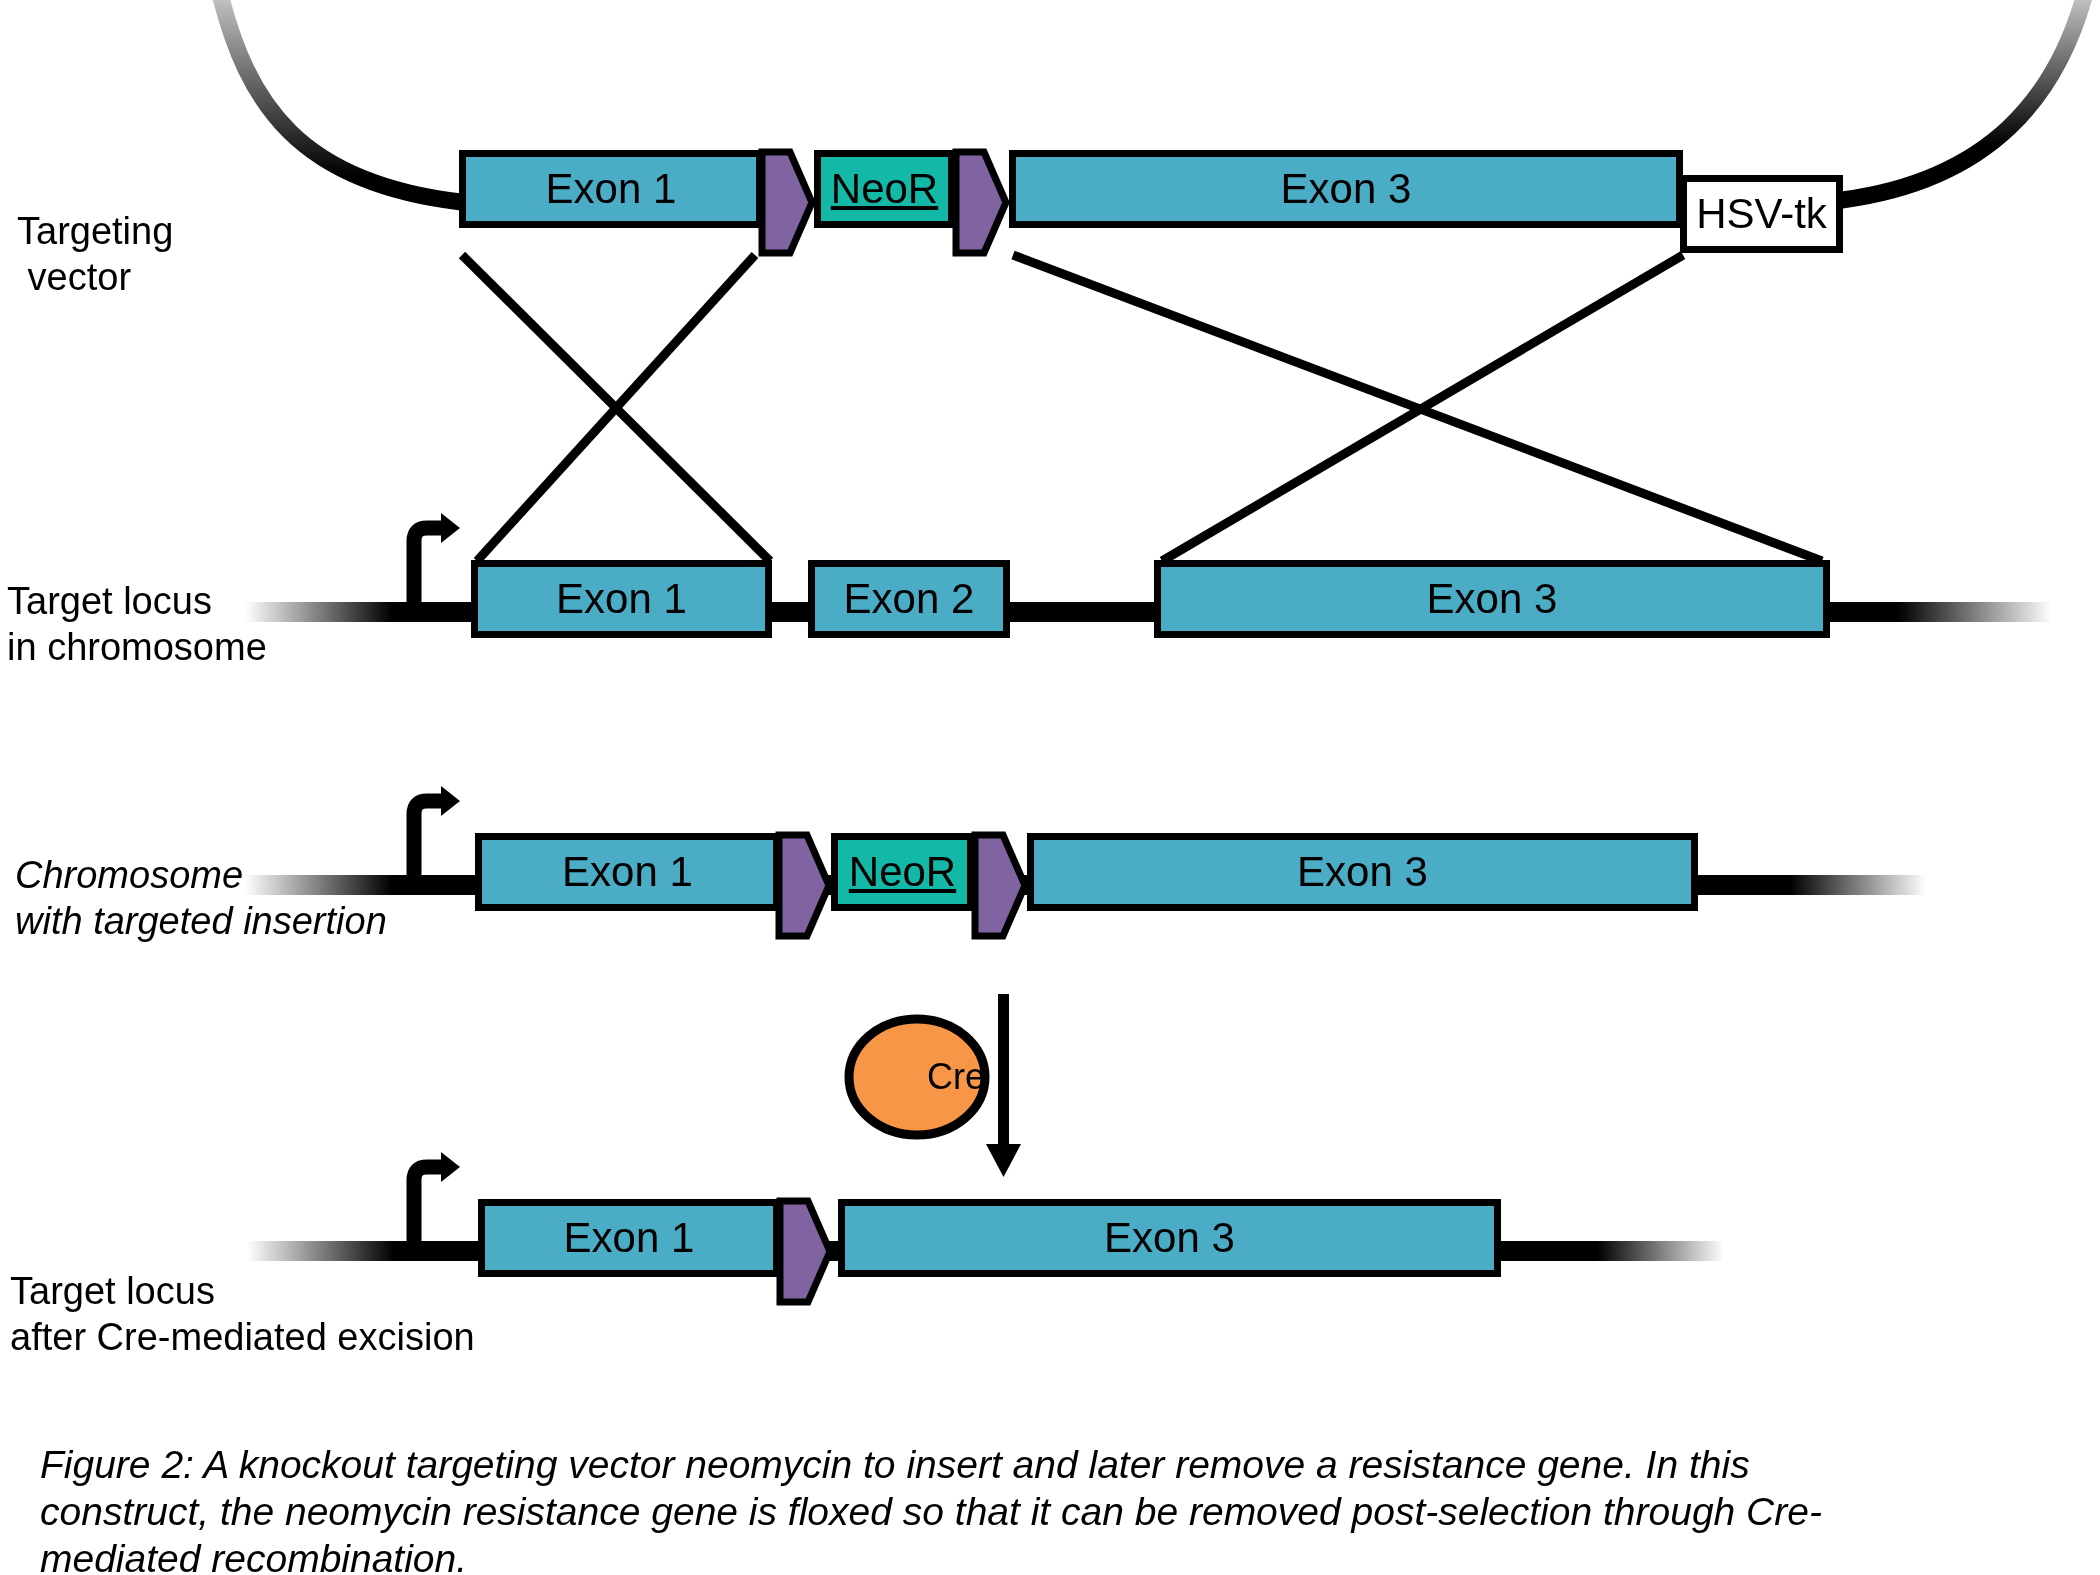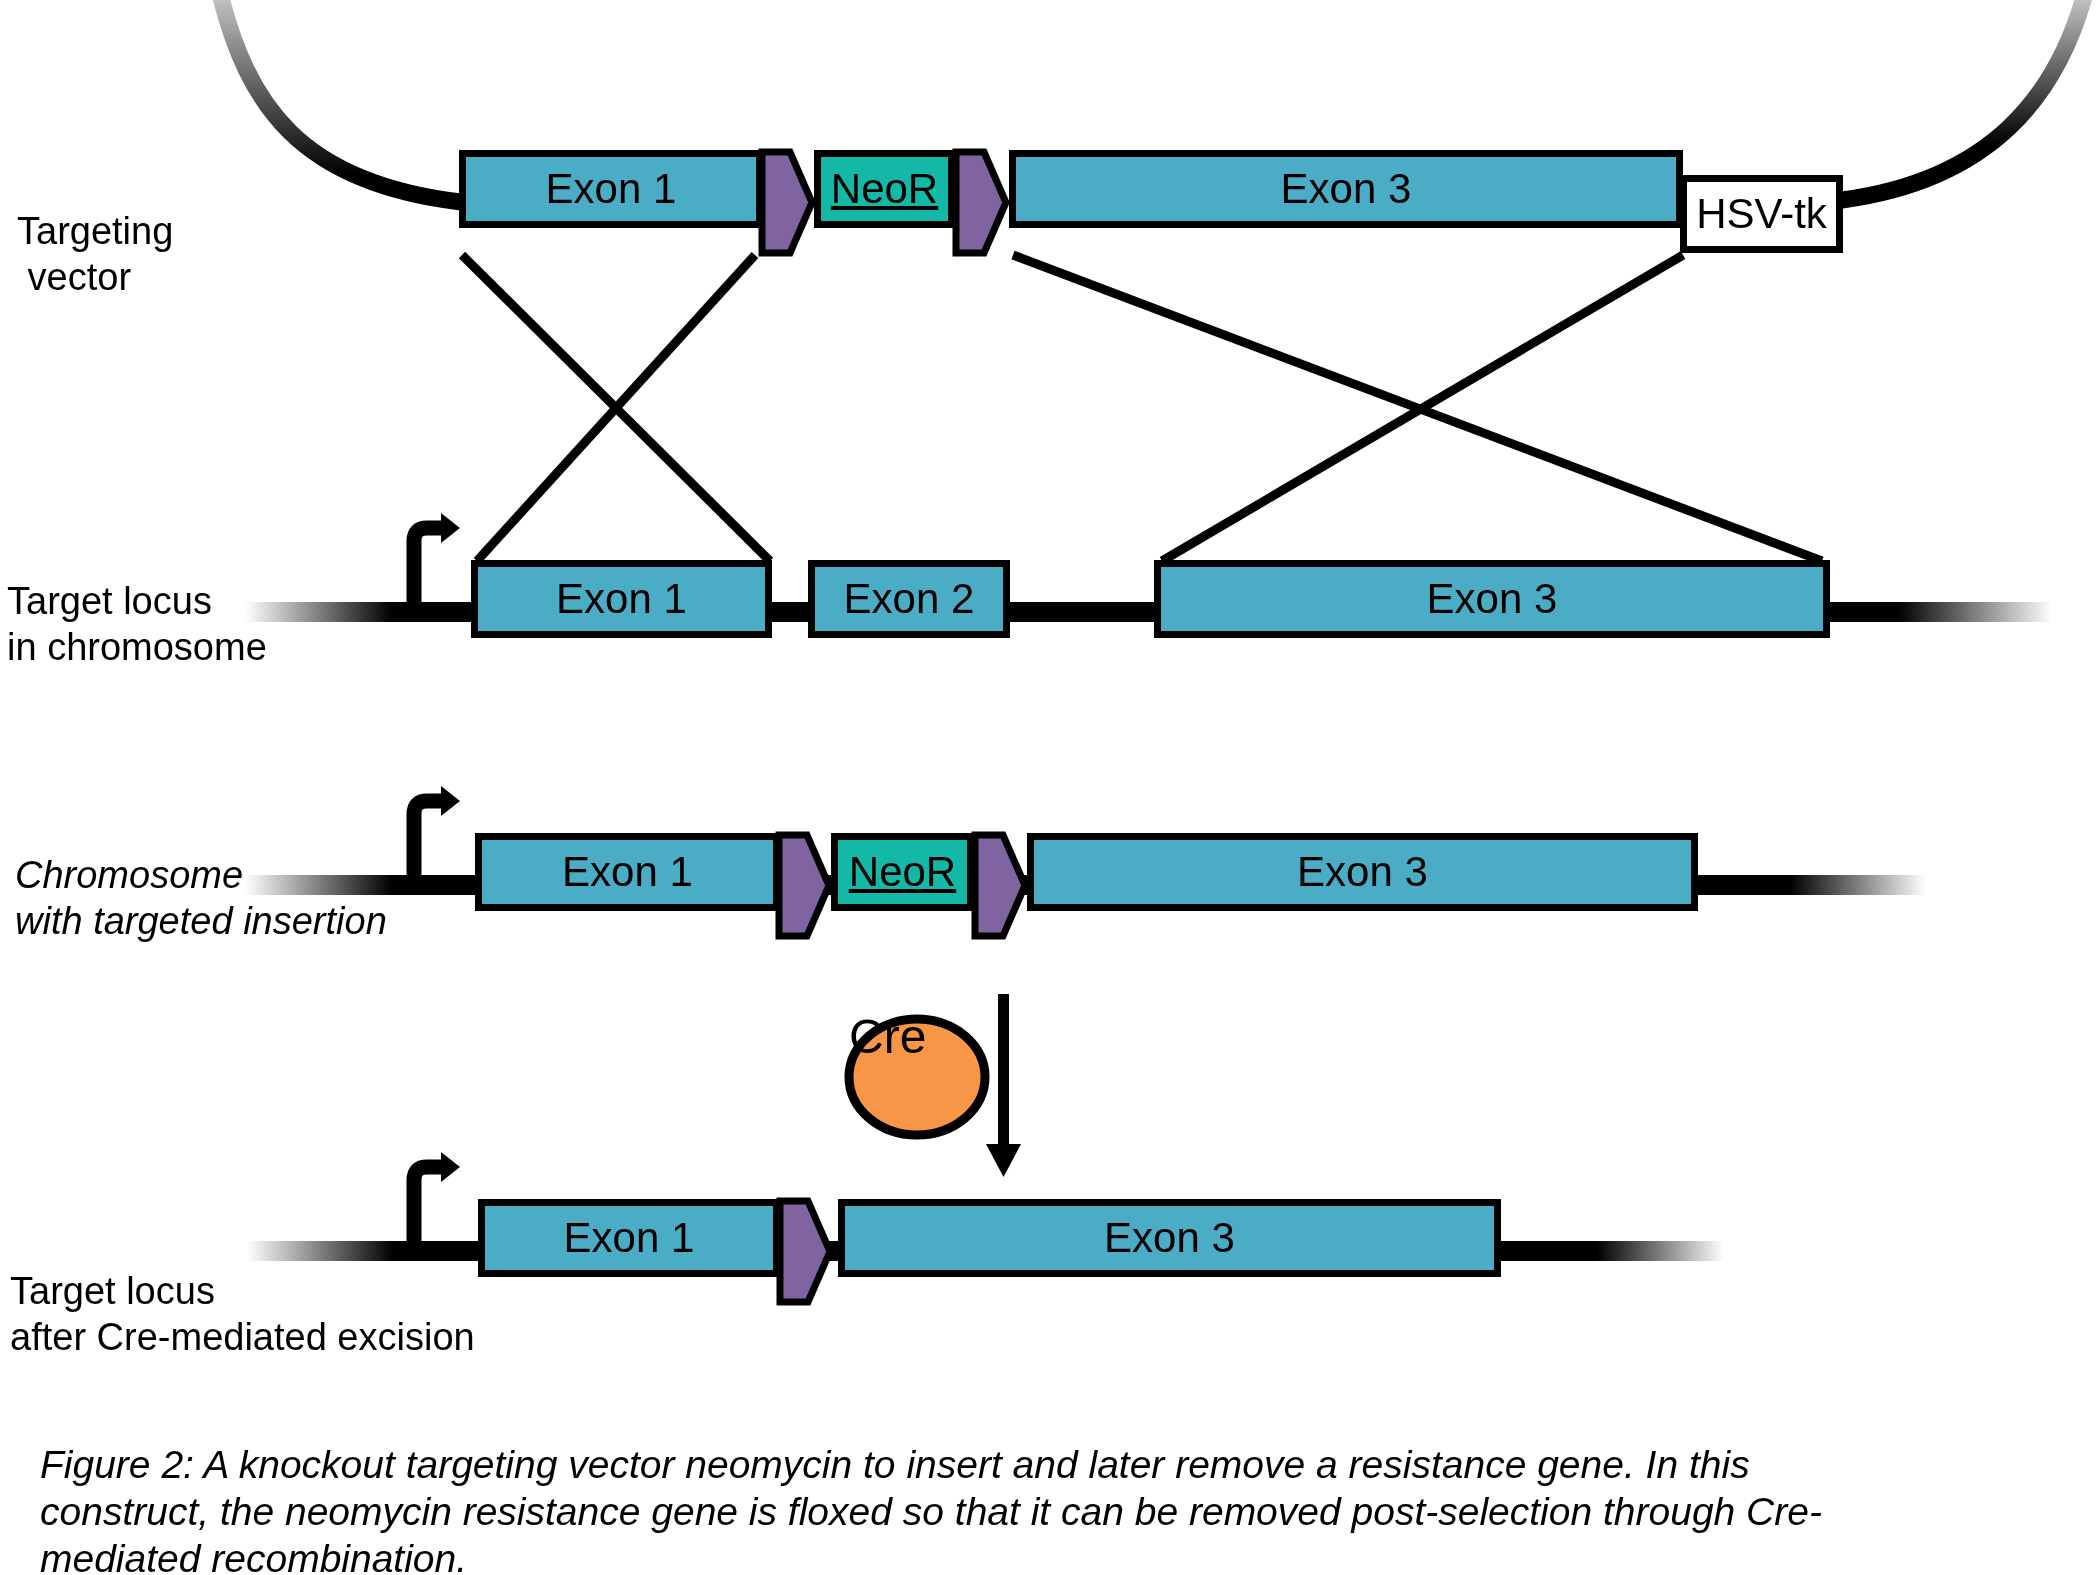--- a/index.html
+++ b/index.html
@@ -41,24 +41,24 @@
   .red   { background: #14b8a6; text-decoration: underline; }
   .white { background: #FFFFFF; margin-top: 25px; }
   .rowlabel {
     position: absolute;
     font-size: 38px;
     line-height: 46px;
     white-space: pre;
   }
   .cre-label {
     position: absolute;
-    left: 849px; top: 1013px;
+    left: 849px; top: 1053px;
     width: 136px;
-    text-align: left;
-    font-size: 48px;
+    text-align: right;
+    font-size: 36px;
     line-height: 48px;
   }
   .caption {
     position: absolute;
     left: 40px; top: 1441px;
     width: 1920px;
     font-style: italic;
     font-size: 39px;
     line-height: 47px;
   }

